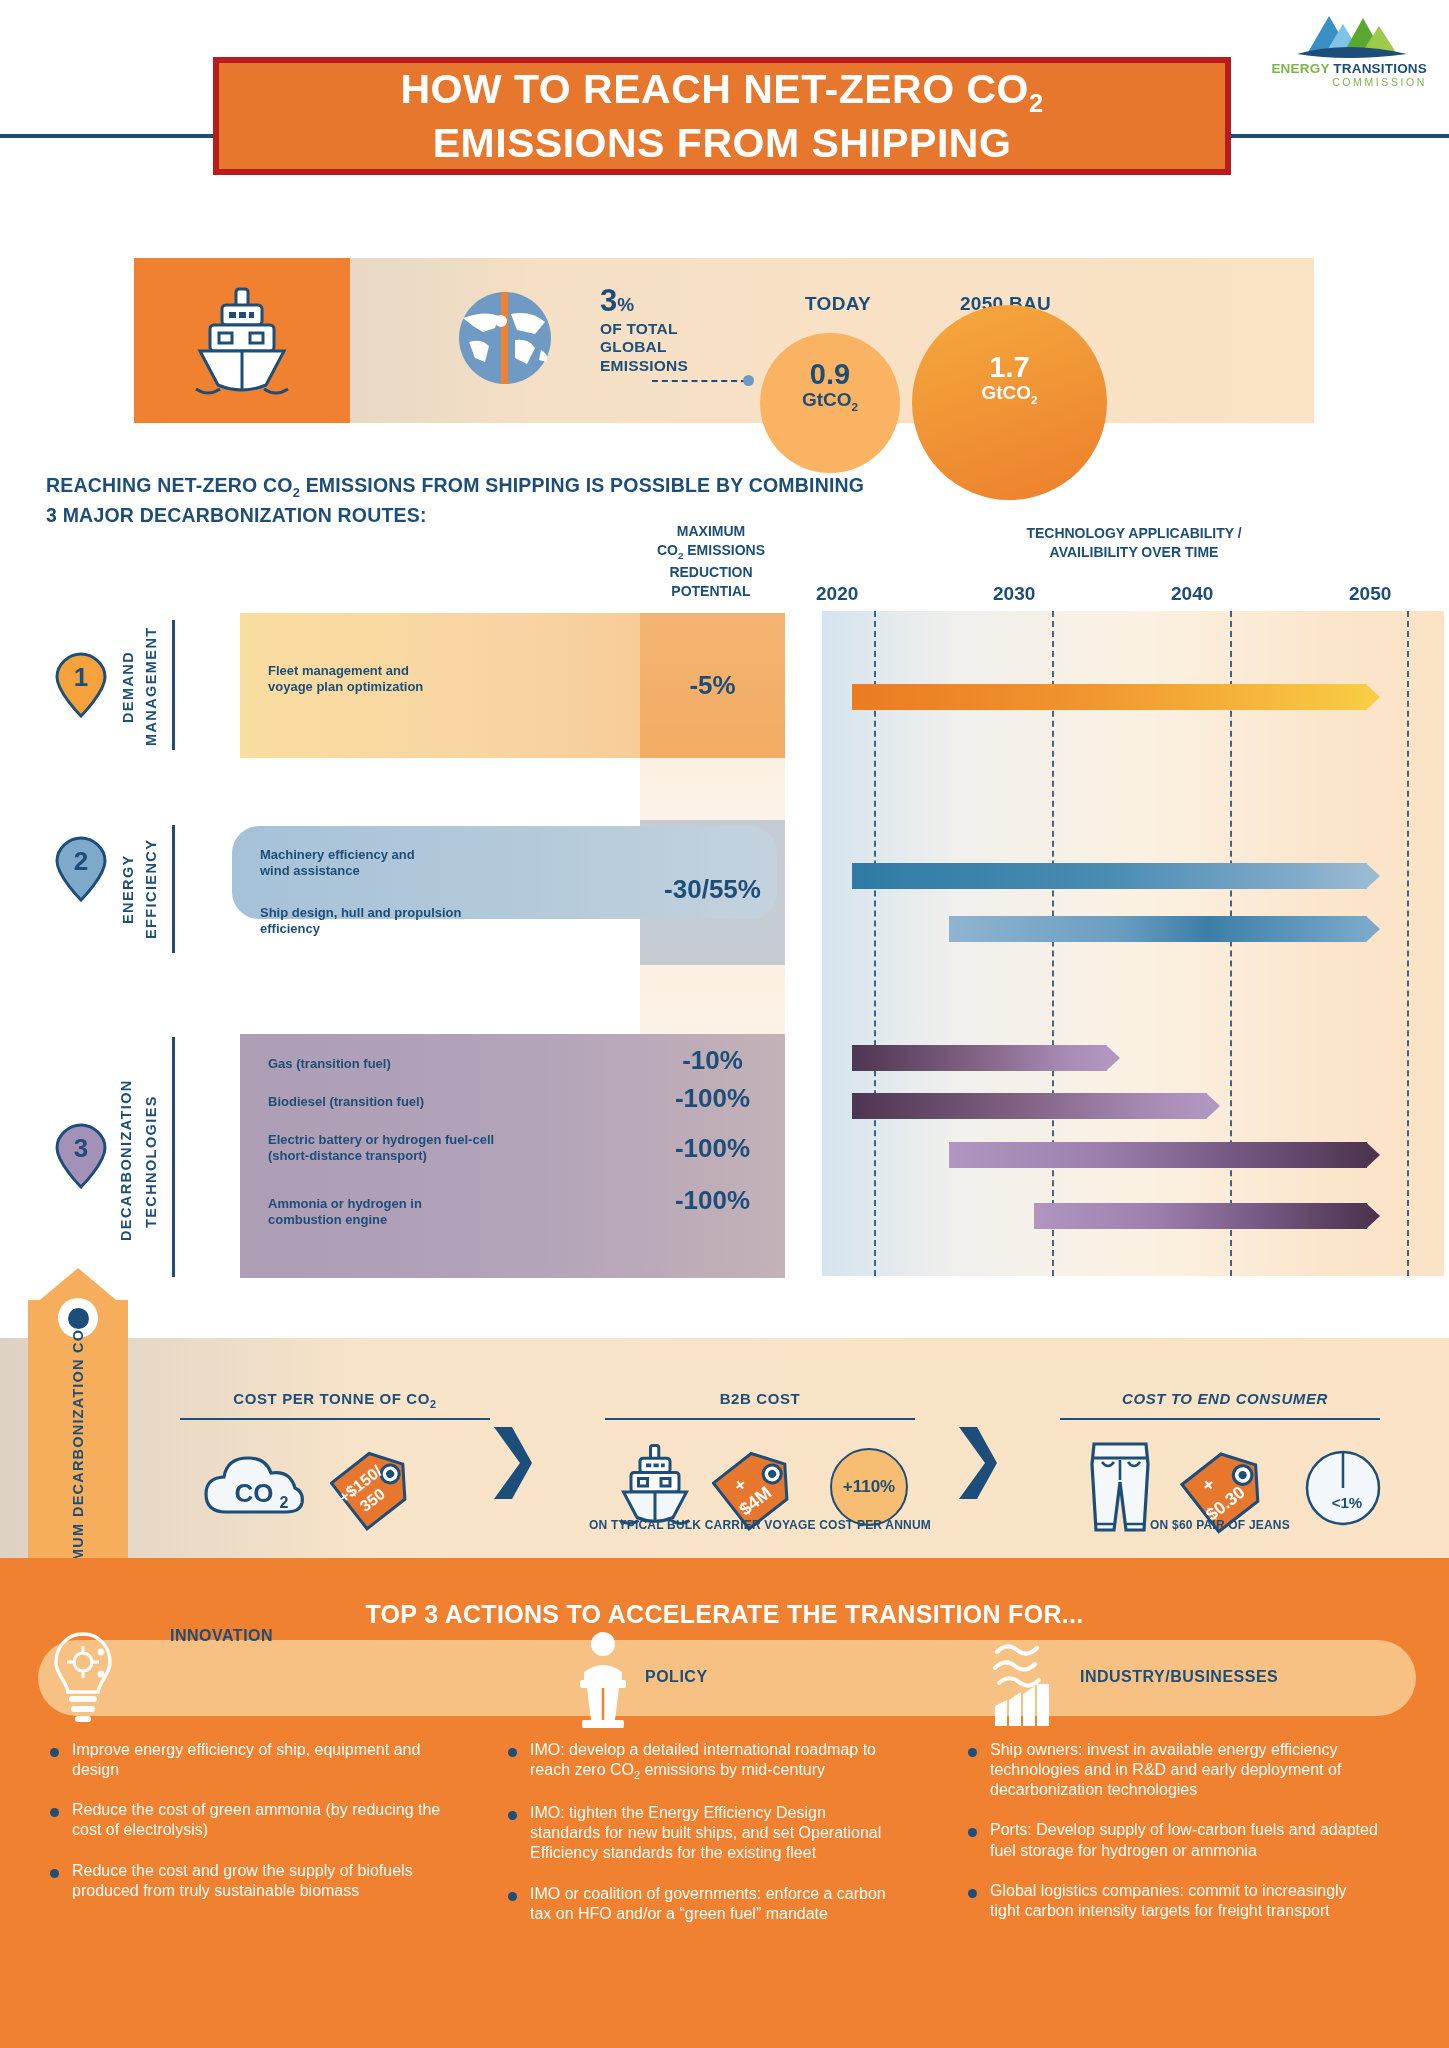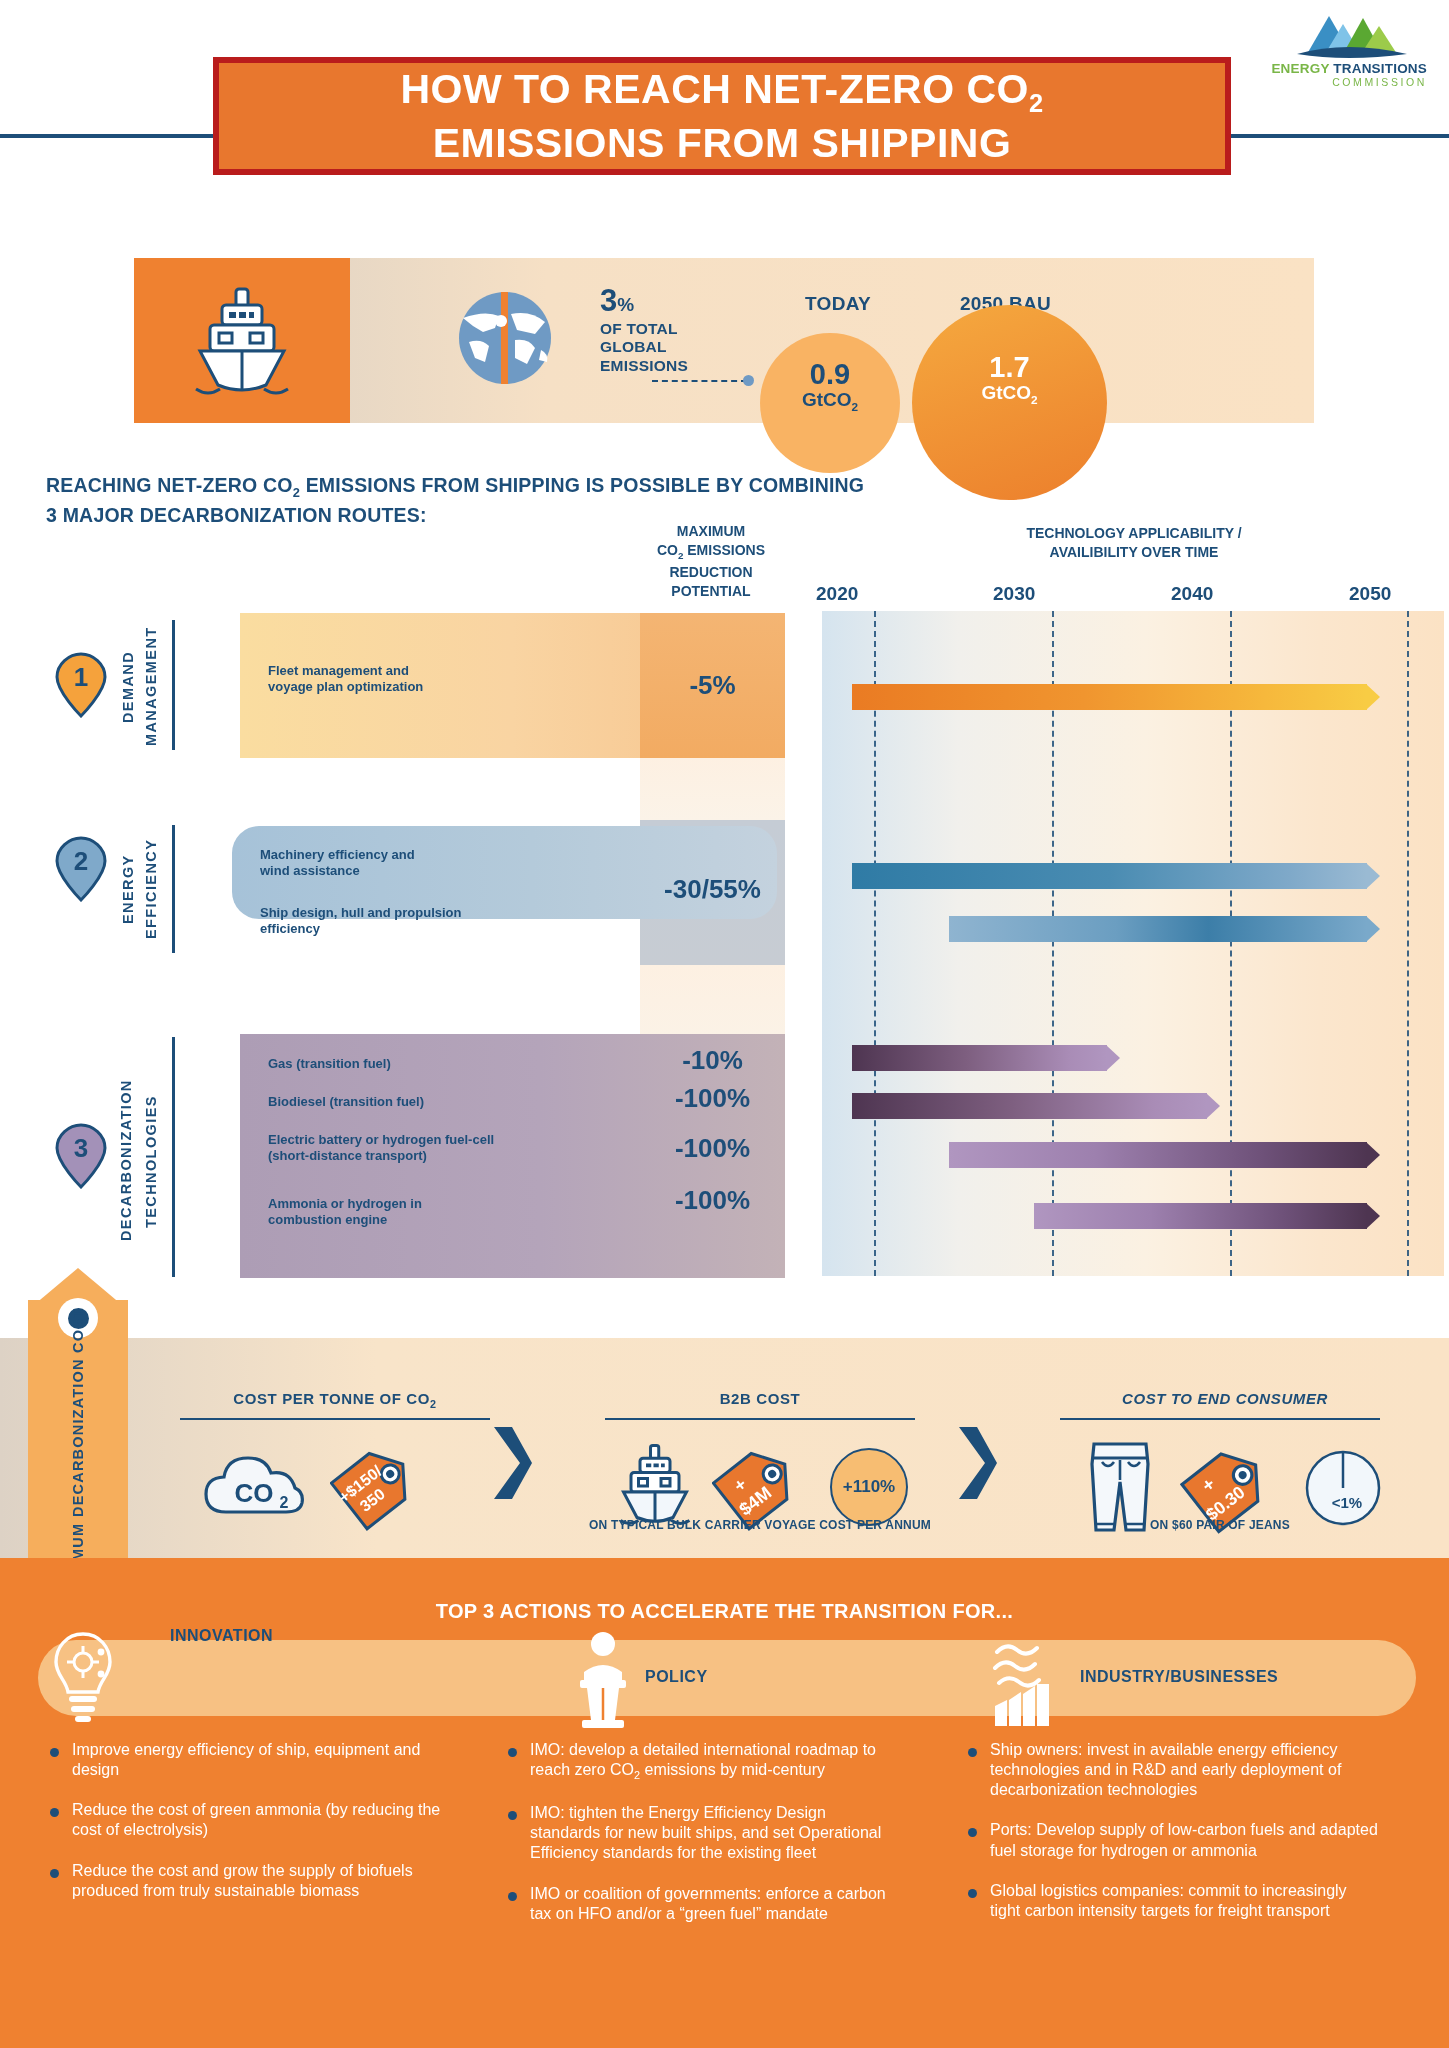--- a/index.html
+++ b/index.html
@@ -112,21 +112,21 @@
   .cost-note { position:absolute; font-size:12px; font-weight:bold; color:#1d4e79;
                letter-spacing:.2px; text-align:center; }
   .circ { position:absolute; border-radius:50%; display:flex; align-items:center;
           justify-content:center; font-weight:bold; color:#1d4e79; }
 
   .chev { position:absolute; width:44px; height:76px; }
 
   
   .bottom { position:absolute; left:0; top:1558px; width:1449px; height:490px; background:#ef8130; }
   .bottom-title { position:absolute; left:0; top:1600px; width:1449px; text-align:center;
-                  color:#fff; font-size:20px; font-weight:bold; letter-spacing:.3px; }
+                  color:#fff; font-size:25px; font-weight:bold; letter-spacing:.3px; }
   .pillbar { position:absolute; left:38px; top:1640px; width:1378px; height:76px;
              background:#f7c183; border-radius:38px; }
   .pill-label { position:absolute; font-size:16px; font-weight:bold; color:#1d4e79; letter-spacing:.5px; }
 
   .colblock { position:absolute; top:1740px; }
   .bullet-row { position:relative; padding-left:30px; margin-bottom:20px; }
   .bullet-row .dot { position:absolute; left:8px; top:8px; width:9px; height:9px;
                      border-radius:50%; background:#1d4e79; }
   .bullet-row .t { color:#fff; font-size:16px; line-height:1.26; }
   .bullet-row .t sub { font-size:.68em; }

